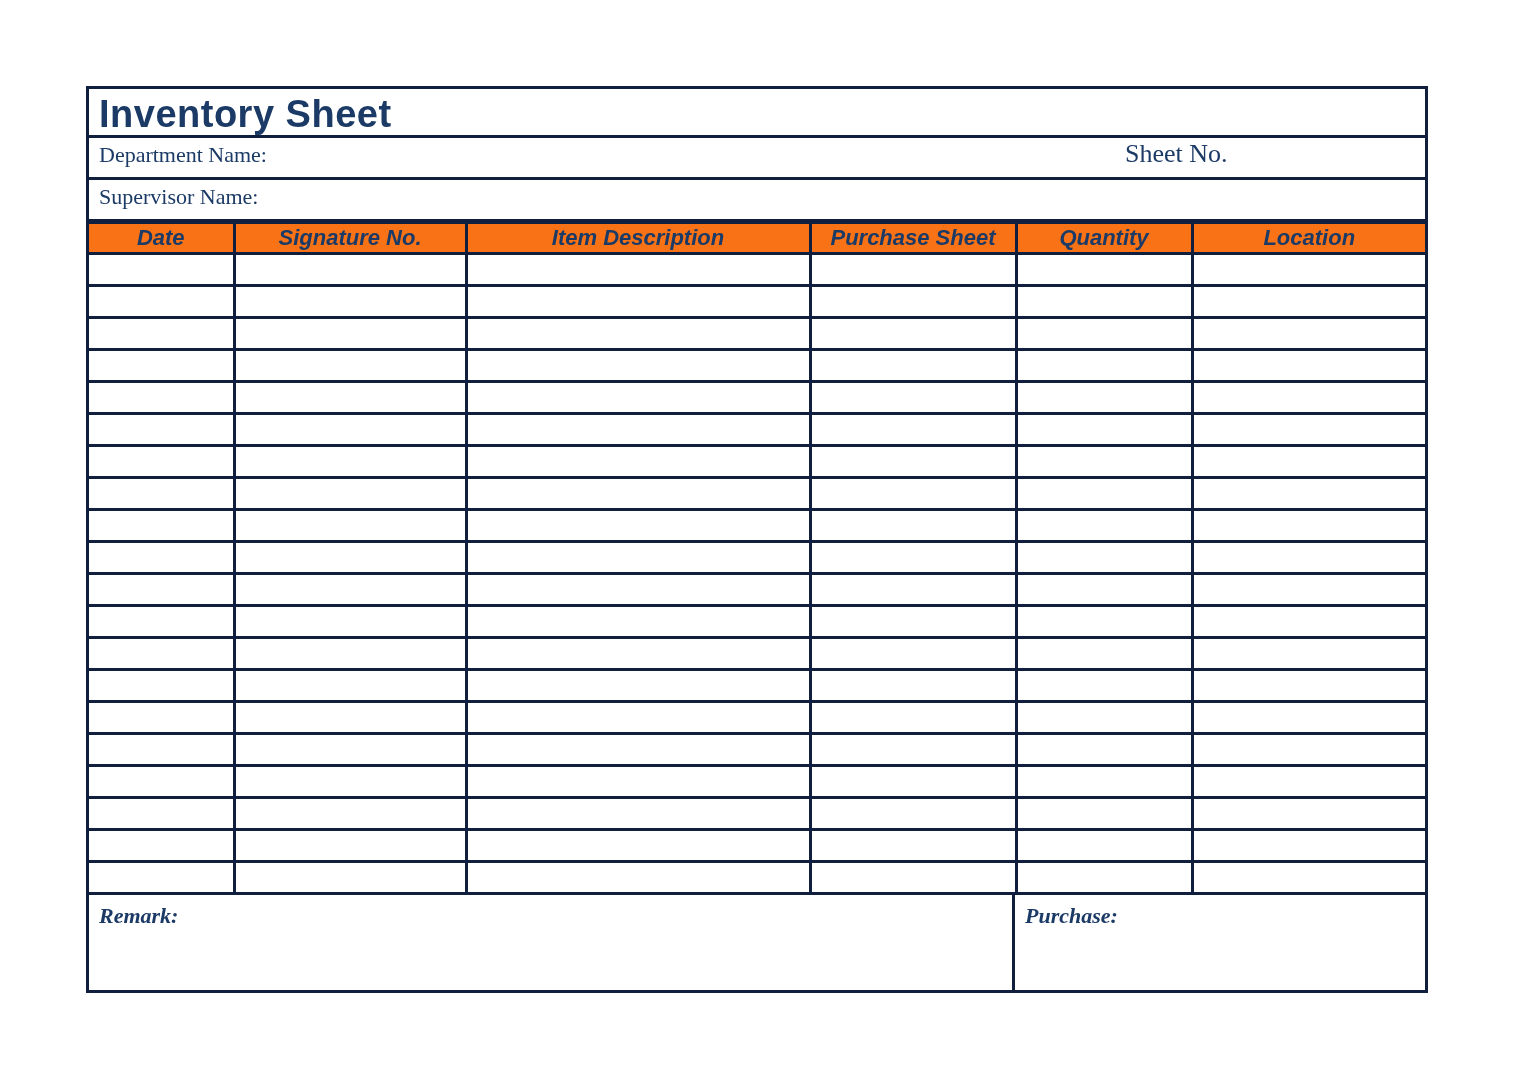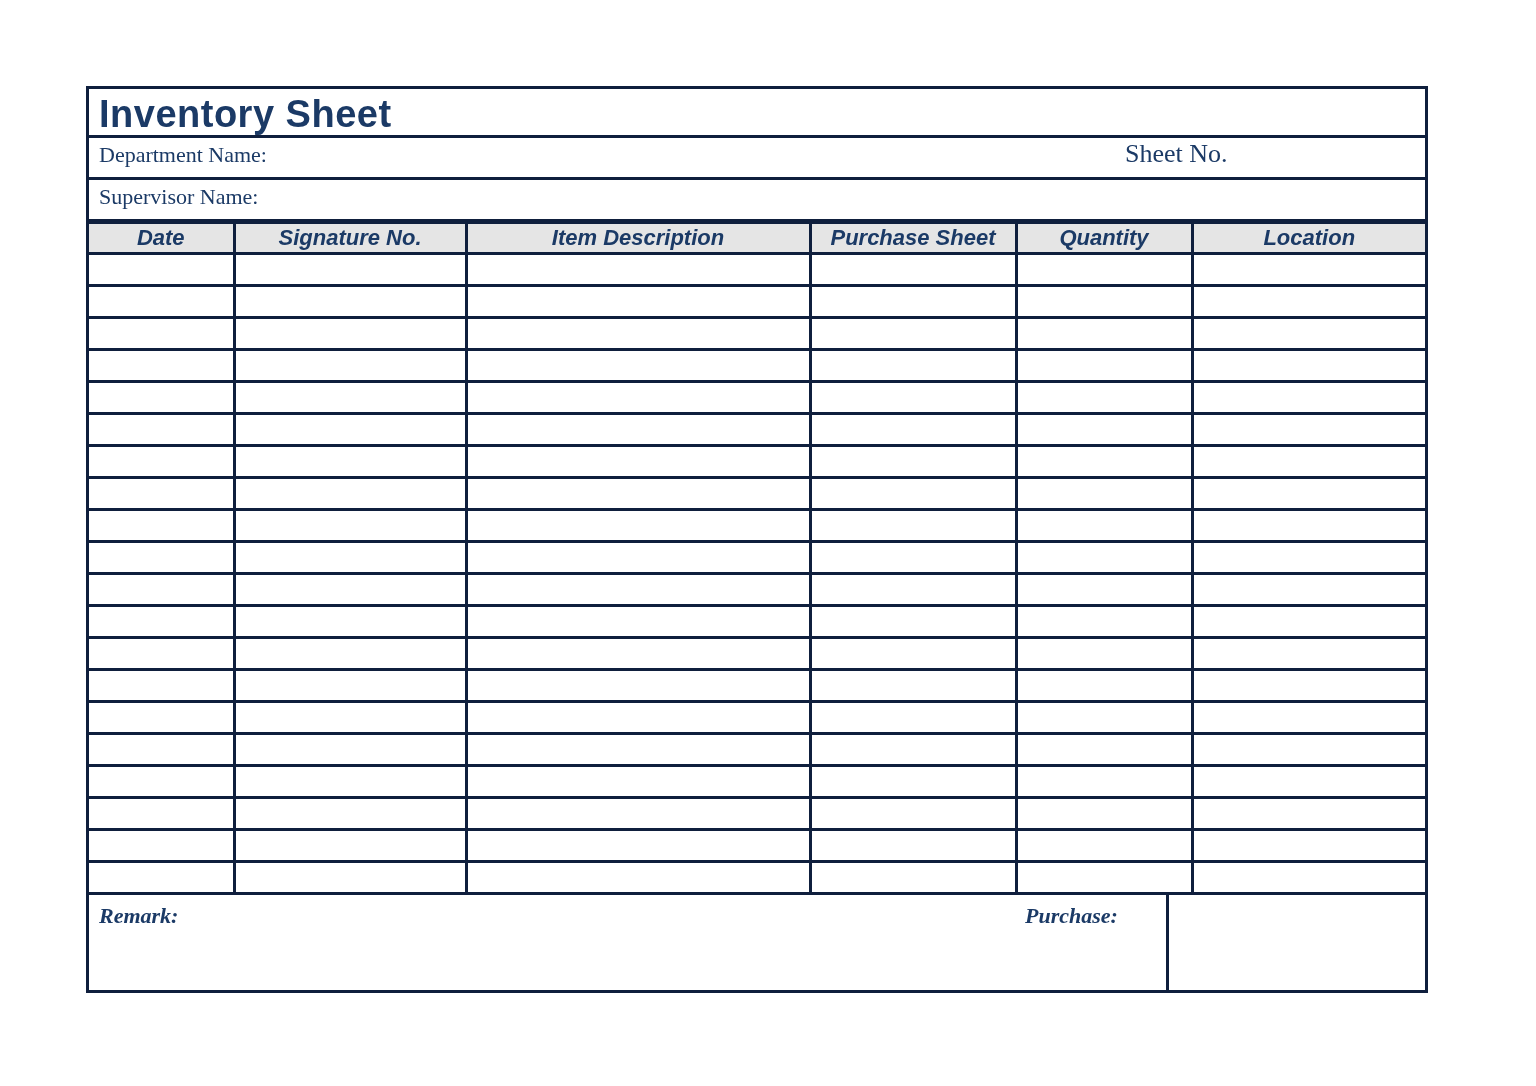--- a/index.html
+++ b/index.html
@@ -32,30 +32,30 @@
   table.grid {
     position: absolute; left: 0; top: 132px; width: 1336px;
     border-collapse: collapse; table-layout: fixed;
   }
   table.grid th, table.grid td {
     border: 3px solid #0f1f3d; box-sizing: border-box; padding: 0;
   }
   table.grid tr > *:first-child { border-left: none; }
   table.grid tr > *:last-child { border-right: none; }
   table.grid thead th {
-    background: #e5e5e5; height: 31px;
+    background: #f97316; height: 31px;
     font-family: "Liberation Sans", sans-serif; font-style: italic; font-weight: bold;
     font-size: 22px; color: #1b3a66; text-align: center;
   }
   table.grid tbody td { height: 32px; }
   .footer {
     position: absolute; left: 0; right: 0; top: 806px; bottom: 0;
   }
   .remark {
-    position: absolute; left: 0; top: 0; width: 1080px; bottom: 0;
+    position: absolute; left: 0; top: 0; width: 926px; bottom: 0;
     border-right: 3px solid #0f1f3d; box-sizing: border-box; padding-left: 16px;
   }
   .signature { position: absolute; left: 926px; top: 0; right: 0; bottom: 0; }
   .foot-label {
     position: absolute; left: 10px; top: 8px;
     font-family: "Liberation Serif", serif; font-style: italic; font-weight: bold;
     font-size: 22px; color: #1b3a66;
   }
 </style>
 </head>

